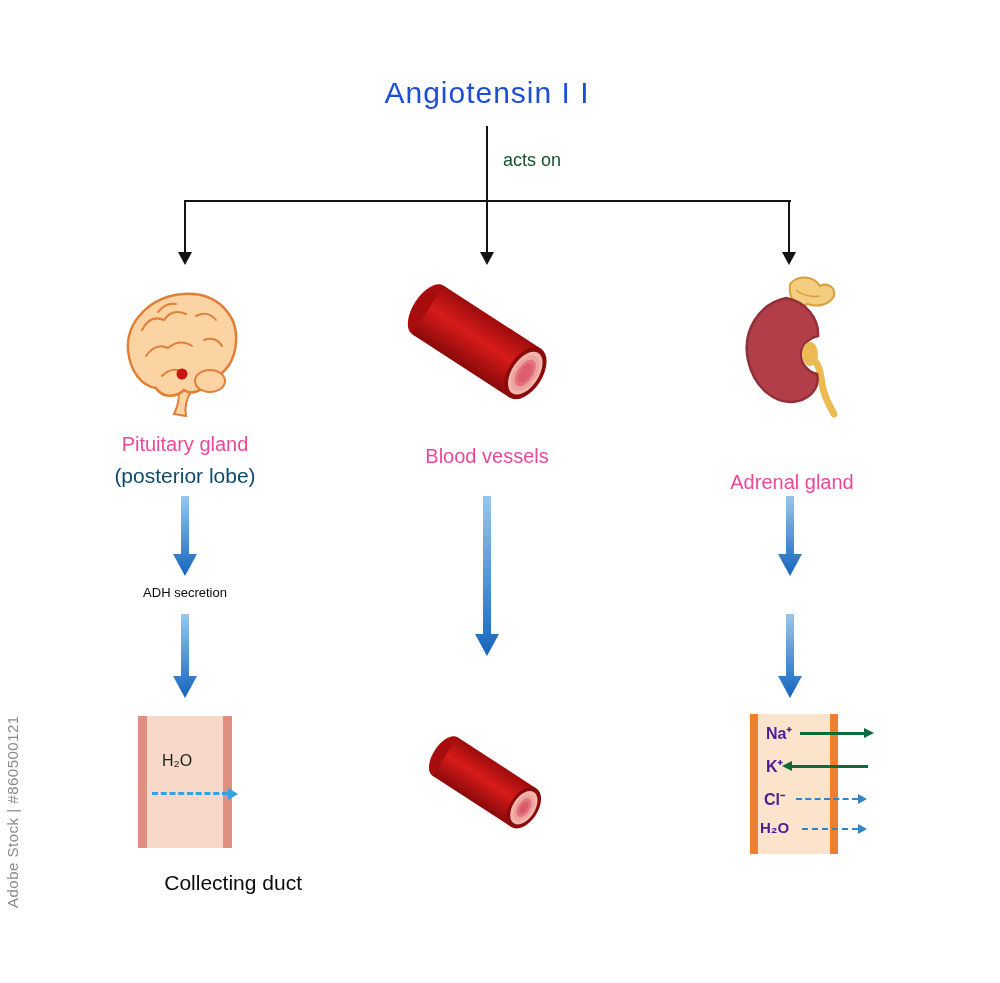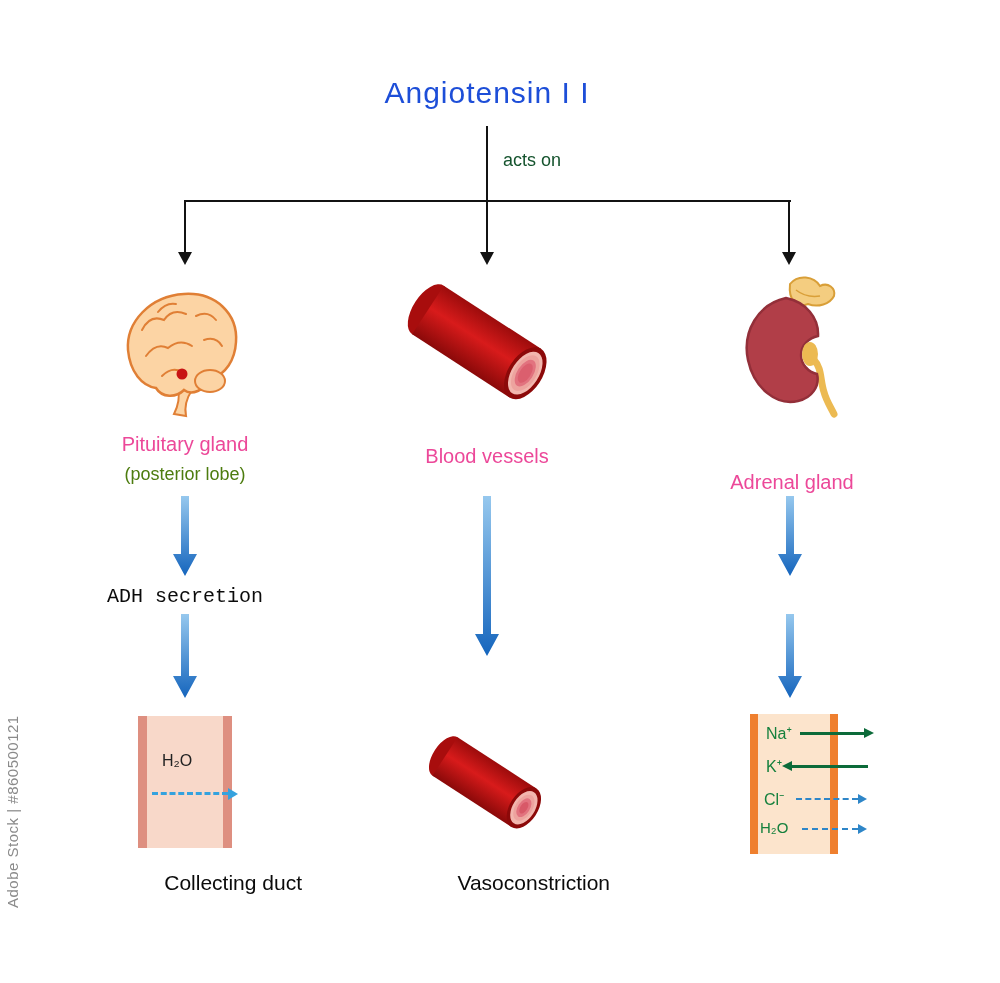--- a/index.html
+++ b/index.html
@@ -5,40 +5,40 @@
   html,body{margin:0;padding:0;background:#fff;}
   .canvas{
     position:relative;width:1000px;height:983px;background:#ffffff;
     font-family:"Liberation Sans", sans-serif;color:#111;overflow:hidden;
   }
   .abs{position:absolute;}
   .ctr{position:absolute;text-align:center;}
   .title{font-size:30px;font-weight:500;color:#1d4ed8;letter-spacing:1px;}
   .acts{font-size:18px;color:#14532d;}
   .t-label{font-size:20px;color:#ec4899;}
-  .t-sub{font-size:18px;color:#4d7c0f;}
-  .effect{font-size:20px;color:#0b0b0b;font-family:Liberation Mono, monospace;}
+  .t-sub{font-size:21px;color:#0c4a6e;}
+  .effect{font-size:13px;color:#0b0b0b;}
   .result{font-size:21px;color:#0b0b0b;text-align:right;}
   .vline{position:absolute;width:2px;background:#131313;}
   .hline{position:absolute;height:2px;background:#131313;}
   .bhead{position:absolute;width:0;height:0;border-left:7px solid transparent;
          border-right:7px solid transparent;border-top:13px solid #131313;}
   
   .duct{position:absolute;left:138px;top:716px;width:112px;height:132px;}
   .duct-body{position:absolute;left:0;top:0;width:94px;height:132px;background:#f8d8c9;}
   .duct-bar{position:absolute;top:0;width:9px;height:132px;background:#de8f80;}
   .duct-h2o{position:absolute;left:24px;top:36px;font-size:16px;color:#222;}
   .dash-arrow{position:absolute;height:0;border-top:3px dashed #35a2de;}
   .dash-arrow::after{content:"";position:absolute;right:-10px;top:-7.5px;width:0;height:0;
     border-left:10px solid #35a2de;border-top:6px solid transparent;border-bottom:6px solid transparent;}
   
   .tubule{position:absolute;left:750px;top:714px;width:140px;height:140px;}
   .tub-body{position:absolute;left:0;top:0;width:88px;height:140px;background:#fce4cc;}
   .tub-bar{position:absolute;top:0;width:8px;height:140px;background:#ef7f2e;}
-  .ion-label{position:absolute;font-size:16px;color:#15803d;}
+  .ion-label{position:absolute;font-size:16px;color:#4c1d95;font-weight:bold;}
   .ion-label.small{font-size:15px;}
   .sol-arrow-r{position:absolute;height:0;border-top:3px solid #0c6b3a;}
   .sol-arrow-r::after{content:"";position:absolute;right:-10px;top:-7px;width:0;height:0;
     border-left:10px solid #0c6b3a;border-top:5.5px solid transparent;border-bottom:5.5px solid transparent;}
   .sol-arrow-l{position:absolute;height:0;border-top:3px solid #0c6b3a;}
   .sol-arrow-l::before{content:"";position:absolute;left:-10px;top:-7px;width:0;height:0;
     border-right:10px solid #0c6b3a;border-top:5.5px solid transparent;border-bottom:5.5px solid transparent;}
   .dash-arrow-b{position:absolute;height:0;border-top:2.5px dashed #2e86c8;}
   .dash-arrow-b::after{content:"";position:absolute;right:-9px;top:-6.5px;width:0;height:0;
     border-left:9px solid #2e86c8;border-top:5px solid transparent;border-bottom:5px solid transparent;}
@@ -136,21 +136,20 @@
     <g transform="rotate(33 80 61)">
       <ellipse cx="24" cy="61" rx="12" ry="23" fill="#a80d0d"></ellipse>
       <rect x="24" y="38" width="94" height="46" fill="url(#vesselGrad)"></rect>
       <ellipse cx="118" cy="61" rx="14" ry="23" fill="#8c0909"></ellipse>
       <ellipse cx="118" cy="61" rx="11" ry="18.5" fill="#f2b6ae"></ellipse>
       <ellipse cx="118" cy="61" rx="8.5" ry="14.5" fill="#eda39e"></ellipse>
       <ellipse cx="118" cy="61" rx="6" ry="10.5" fill="#e2737f"></ellipse>
       <ellipse cx="118" cy="61" rx="3.5" ry="6.5" fill="#d85968"></ellipse>
     </g>
   </svg>
-  <div class="ctr result" style="left:370px;top:871px;width:240px;">Vasoconstriction</div>
 
   <svg class="abs" style="left:726px;top:272px;" width="130" height="150" viewBox="0 0 130 150">
     <path d="M64,12 C72,2 88,4 94,14 C102,10 110,16 108,24 C104,32 92,36 82,32 C72,36 62,30 64,12 Z" fill="#f4cd80" stroke="#d99f38" stroke-width="2"></path>
     <path d="M70,18 q10,8 24,6" fill="none" stroke="#d99f38" stroke-width="1.5"></path>
     <path d="M88,88 C96,96 94,108 98,120 C100,128 104,134 108,142" fill="none" stroke="#ecba52" stroke-width="7" stroke-linecap="round"></path>
     <path d="M60,26 C32,32 16,60 22,88 C28,116 50,134 72,129 C86,126 94,114 91,102 C82,100 75,92 75,83 C75,73 83,66 92,64 C93,46 80,30 60,26 Z" fill="#b13e48" stroke="#932f39" stroke-width="2.5"></path>
     <ellipse cx="84" cy="82" rx="8" ry="12" fill="#ecba52"></ellipse>
   </svg>
 
   <div class="ctr t-label" style="left:662px;top:433px;width:260px;margin-top:38px;">Adrenal gland</div>

